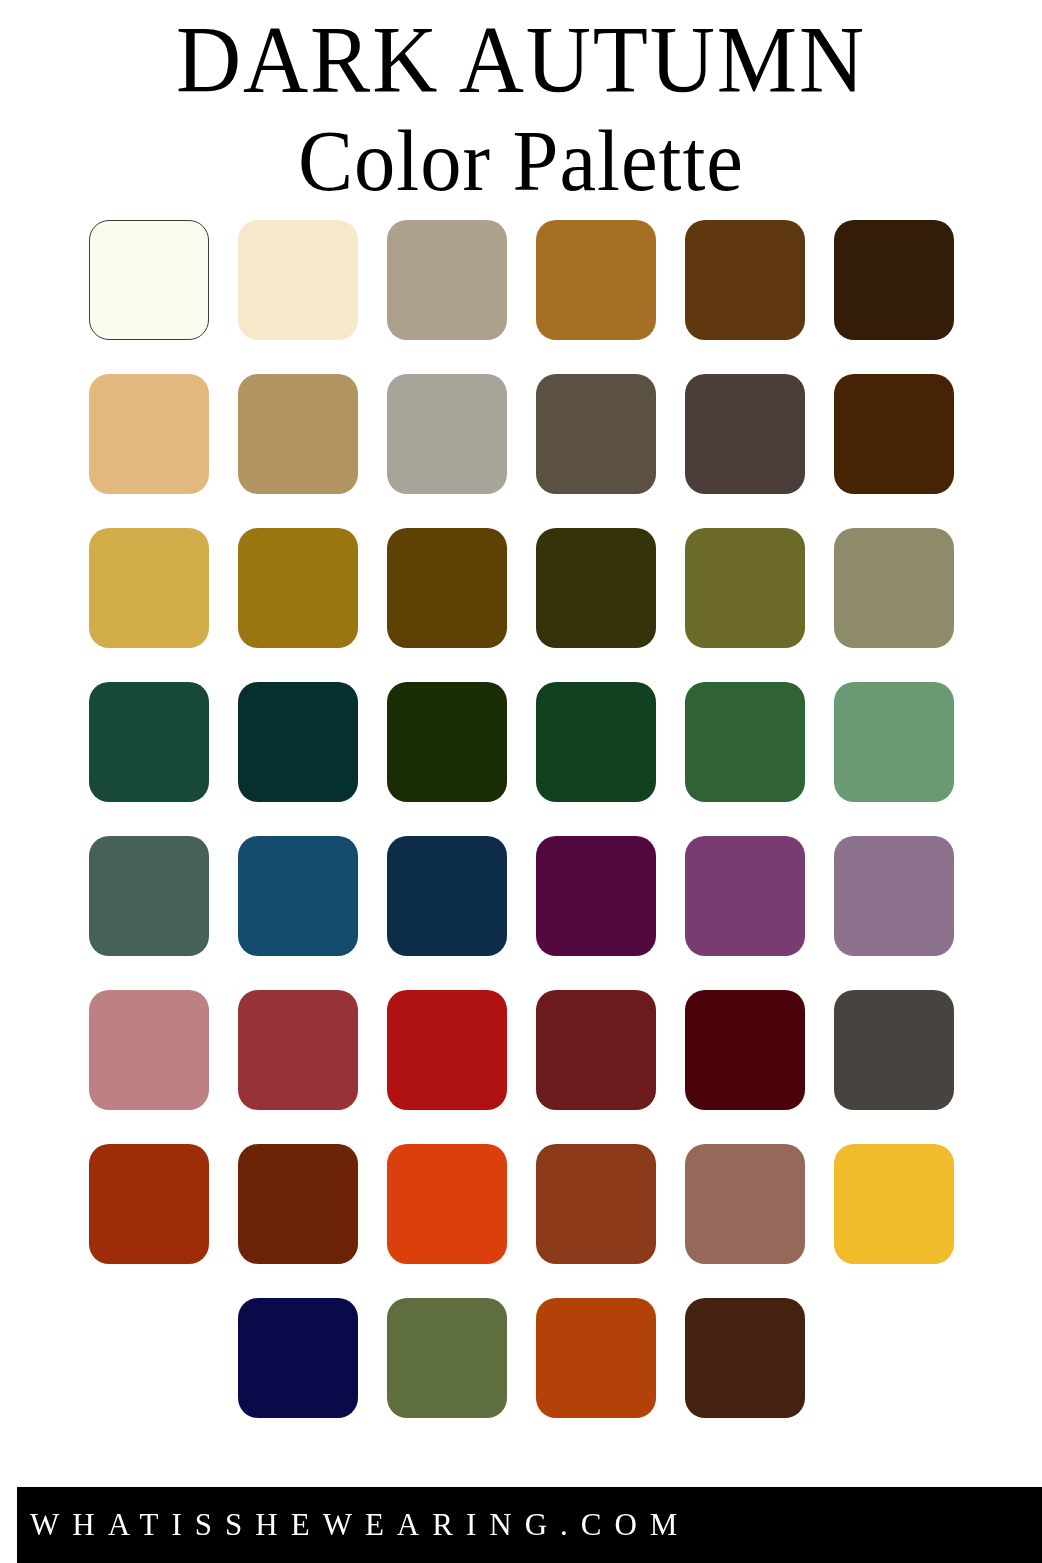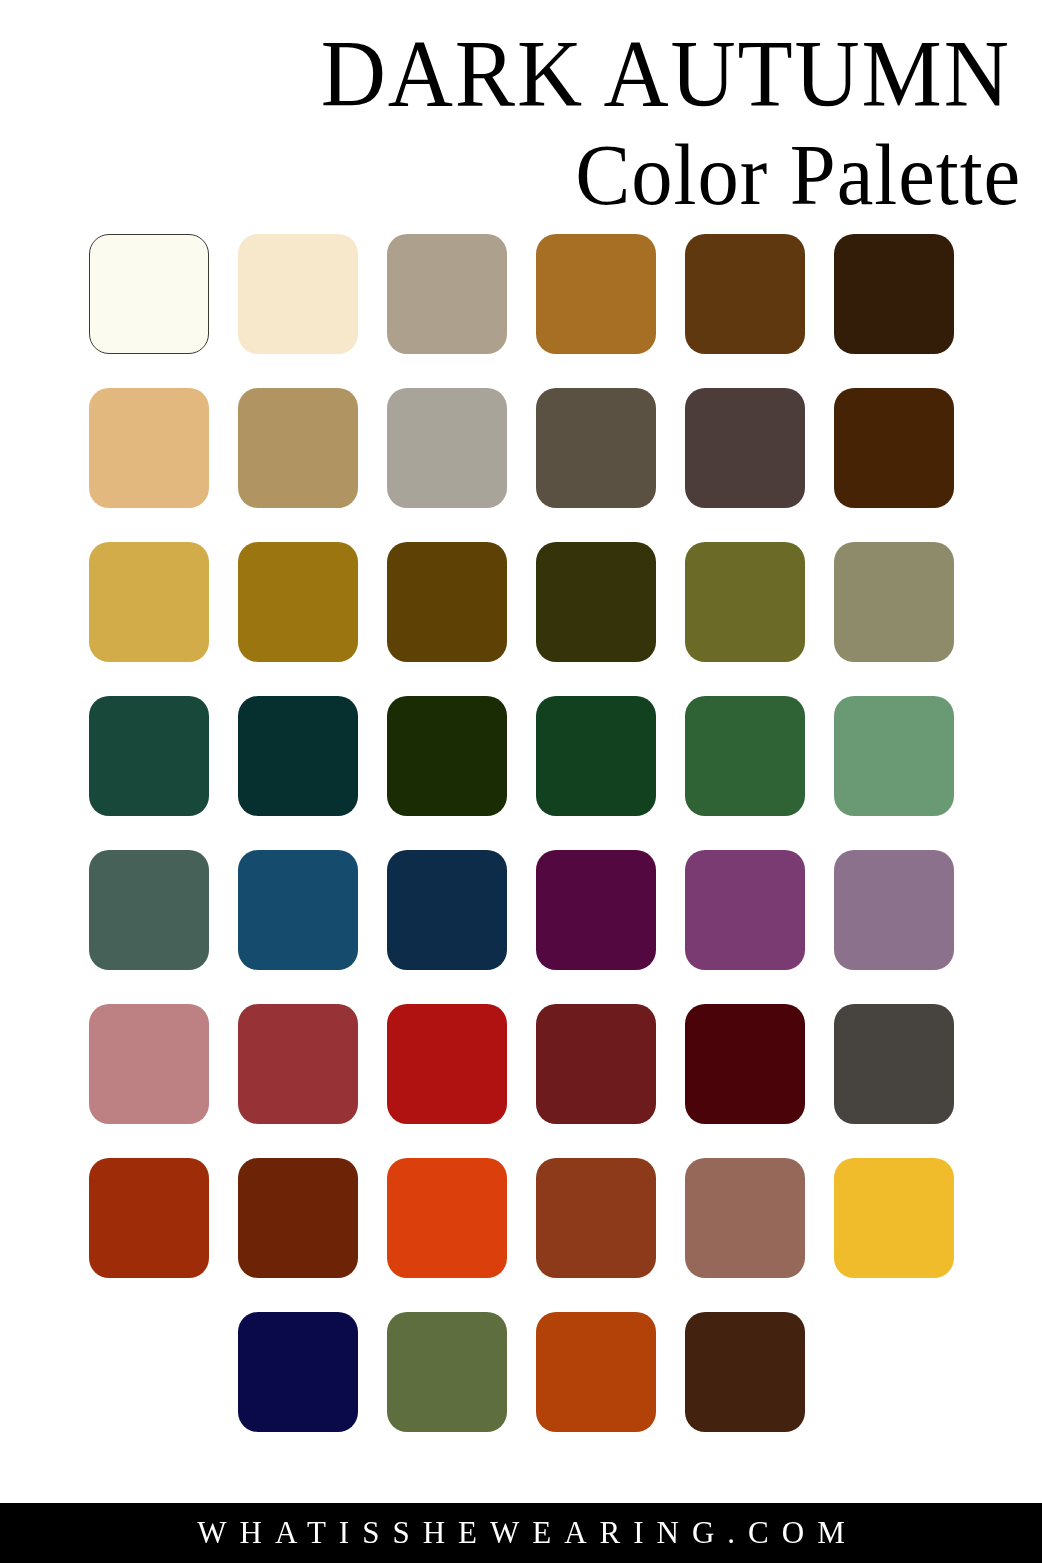--- a/index.html
+++ b/index.html
@@ -19,22 +19,22 @@
     width: 1042px;
     height: 1563px;
     position: relative;
     background: #ffffff;
     display: flex;
     flex-direction: column;
   }
 
   
   .header {
-    padding-top: 26px;
-    text-align: right;
+    padding-top: 12px;
+    text-align: center;
     user-select: none;
   }
   .title-main {
     font-family: "Liberation Serif", "DejaVu Serif", serif;
     font-size: 96px;
     line-height: 1.0;
     letter-spacing: 2px;
     color: #000000;
     font-weight: 400;
     transform: scaleX(0.94);
@@ -79,26 +79,26 @@
   .swatch.empty {
     background: transparent !important;
     border-radius: 0;
   }
   .swatch.outlined {
     border: 1px solid #3d3a35;
   }
 
   
   .footer {
-    height: 60px;
+    height: 76px;
     background: #000000;
     display: flex;
     align-items: center;
-    justify-content: center;
     flex: 0 0 auto;
+    margin-left: 17px;
   }
   .footer-text {
     color: #ffffff;
     font-family: "Liberation Serif", "DejaVu Serif", serif;
     font-size: 31px;
     letter-spacing: 13px;
     padding-left: 13px;
     white-space: nowrap;
     user-select: none;
   }

